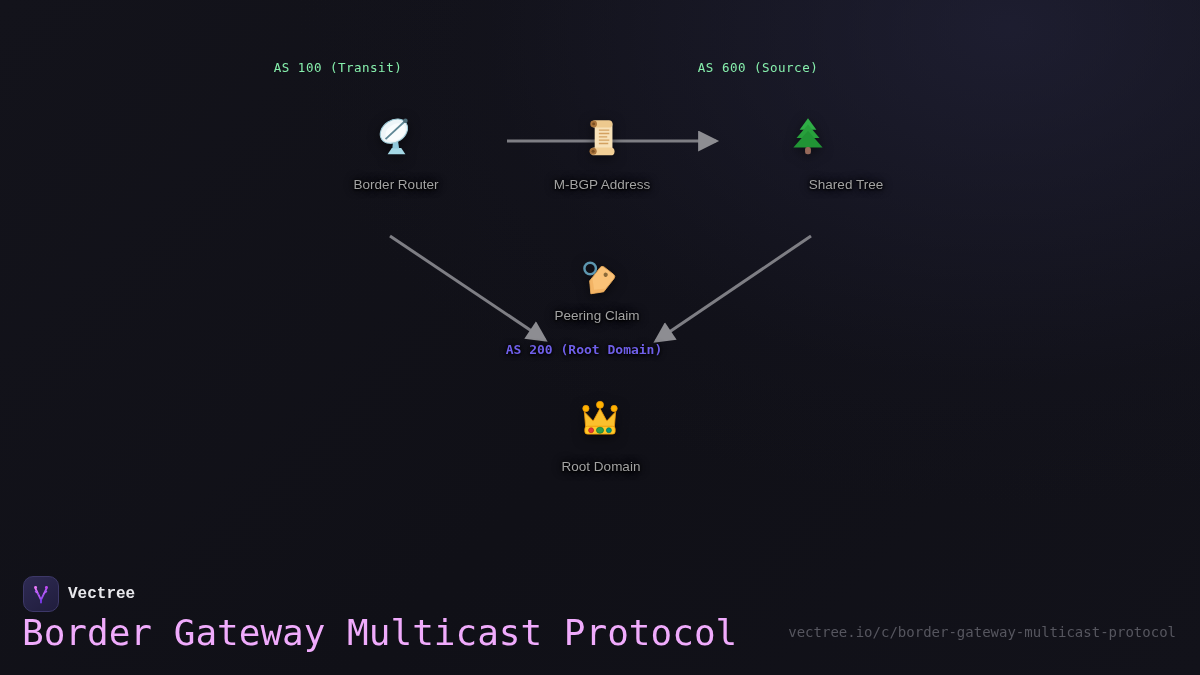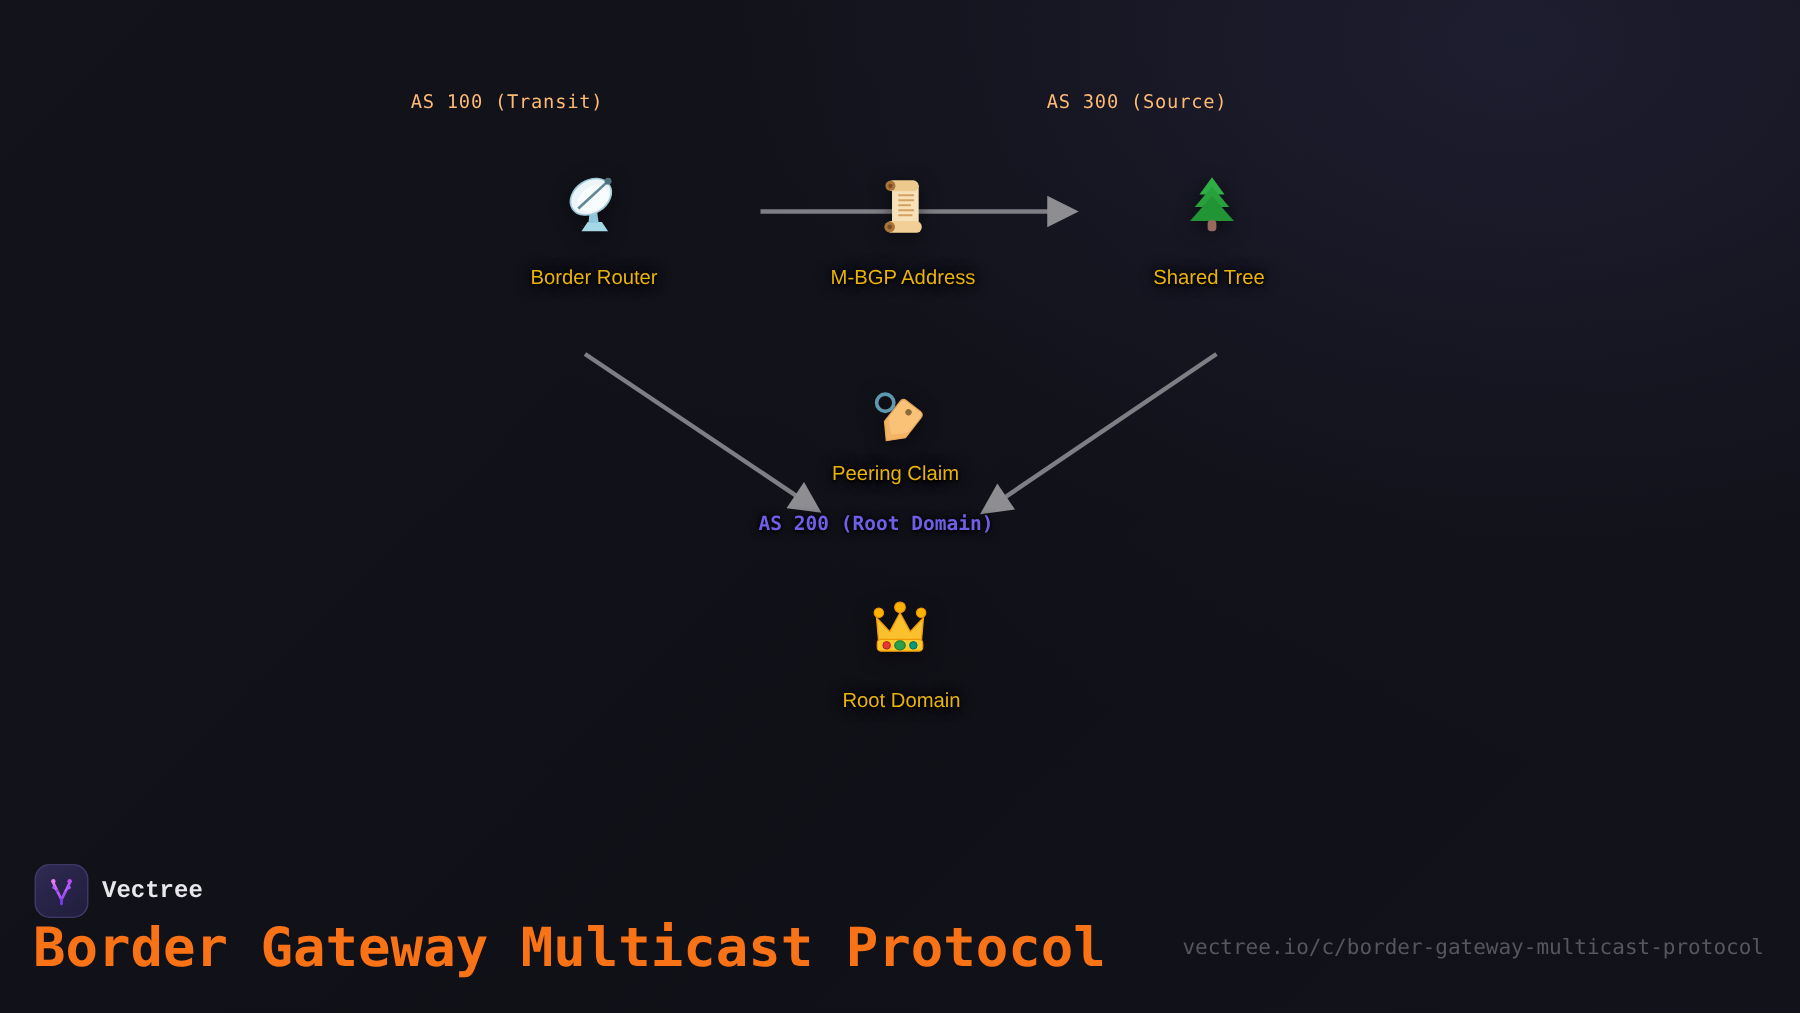--- a/index.html
+++ b/index.html
@@ -9,59 +9,59 @@
     overflow: hidden;
     background:
       radial-gradient(950px 640px at 84% 4%, rgba(40, 40, 68, 0.55), rgba(24, 24, 40, 0.15) 55%, transparent 75%),
       linear-gradient(135deg, #13131b 0%, #101017 55%, #12121a 100%);
     background-color: #101016;
     font-family: "DejaVu Sans Mono", monospace;
   }
   .arrows { position: absolute; left: 0; top: 0; z-index: 1; }
   .as-label {
     position: absolute; transform: translateX(-50%);
-    font-size: 12.5px; letter-spacing: 0.5px; color: #fdba74;
+    font-size: 12.5px; letter-spacing: 0.5px; color: #86efac;
     white-space: nowrap; z-index: 1;
   }
   .as-root {
     position: absolute; transform: translateX(-50%);
     font-size: 13px; font-weight: bold; color: #6f5fe8;
     white-space: nowrap; z-index: 3;
     text-shadow: 0 0 6px #000, 0 1px 3px #000;
     margin-left: 20px;
   }
   .node-icon {
     position: absolute; transform: translateX(-50%);
     width: 46px; height: 46px; z-index: 2;
     filter: drop-shadow(0 3px 6px rgba(0,0,0,0.5));
   }
   .node-icon svg { width: 100%; height: 100%; display: block; }
   .node-label {
     position: absolute; transform: translateX(-50%);
     font-family: "Liberation Sans", sans-serif;
-    font-size: 13.5px; color: #eab308; white-space: nowrap; z-index: 3;
+    font-size: 13.5px; color: #a3a3a3; white-space: nowrap; z-index: 3;
     text-shadow: 0 0 5px #000, 0 0 10px rgba(0,0,0,0.9), 0 1px 2px #000;
   }
   .logo-badge {
     position: absolute; left: 23px; top: 576px;
     width: 36px; height: 36px; border-radius: 10px;
     background: linear-gradient(145deg, #2e2a52, #201d3d);
     border: 1px solid #3d3868;
     display: flex; align-items: center; justify-content: center;
     z-index: 2;
   }
   .logo-badge svg { width: 28px; height: 28px; }
   .brand-name {
     position: absolute; left: 68px; top: 585px;
     font-size: 16px; font-weight: bold; color: #e8e8ec; z-index: 2; font-family: Liberation Mono, monospace;
   }
   .footer-title {
     position: absolute; left: 22px; top: 612px;
-    font-size: 36px; font-weight: bold; line-height: 1.15;
-    color: #f97316; white-space: nowrap; z-index: 2;
+    font-size: 36px; font-weight: normal; line-height: 1.15;
+    color: #f0abfc; white-space: nowrap; z-index: 2;
   }
   .footer-url {
     position: absolute; right: 24px; top: 624px;
     font-size: 14px; color: #56565f; white-space: nowrap; z-index: 2; margin-left: 10px;
   }
 </style>
 </head>
 <body>
 
 <svg class="arrows" width="1200" height="675" viewBox="0 0 1200 675">
@@ -69,21 +69,21 @@
     <marker id="ah" viewBox="0 0 10 10" refX="8.5" refY="5" markerWidth="8.5" markerHeight="7" orient="auto-start-reverse">
       <path d="M0,0 L10,5 L0,10 Z" fill="#8d8d92"></path>
     </marker>
   </defs>
   <line x1="507" y1="141" x2="716" y2="141" stroke="#7e7e84" stroke-width="3" marker-end="url(#ah)"></line>
   <line x1="390" y1="236" x2="545" y2="340" stroke="#7e7e84" stroke-width="3" marker-end="url(#ah)"></line>
   <line x1="811" y1="236" x2="656" y2="341" stroke="#7e7e84" stroke-width="3" marker-end="url(#ah)"></line>
 </svg>
 
 <div class="as-label" style="left:338px; top:60px;">AS 100 (Transit)</div>
-<div class="as-label" style="left:758px; top:60px;">AS 300 (Source)</div>
+<div class="as-label" style="left:758px; top:60px;">AS 600 (Source)</div>
 
 <div class="node-icon" style="left:396px; top:115px;">
   <svg viewBox="0 0 44 44">
     <path d="M14 37.5 L31 37.5 L27 31.5 L18 31.5 Z" fill="#a5d8e6"></path>
     <path d="M18.5 32 L25 32 L23.5 22 L19.5 22 Z" fill="#8fc8dc"></path>
     <ellipse cx="20" cy="15.5" rx="14" ry="10.5" transform="rotate(-33 20 15.5)" fill="#edf5f8" stroke="#9cc9d6" stroke-width="1"></ellipse>
     <ellipse cx="21.5" cy="16.5" rx="10.5" ry="7.5" transform="rotate(-33 21.5 16.5)" fill="#ffffff" opacity="0.65"></ellipse>
     <line x1="12" y1="23" x2="31" y2="5.5" stroke="#5f8795" stroke-width="1.7"></line>
     <circle cx="31" cy="5.5" r="2.2" fill="#4f6e7a"></circle>
   </svg>
@@ -105,21 +105,21 @@
 <div class="node-label" style="left:602px; top:177px;">M-BGP Address</div>
 
 <div class="node-icon" style="left:808px; top:115px;">
   <svg viewBox="0 0 44 44">
     <path d="M22 3 L30 14 L14 14 Z" fill="#2fae46"></path>
     <path d="M22 9 L33 22 L11 22 Z" fill="#28a03c"></path>
     <path d="M22 15 L36 31 L8 31 Z" fill="#219435"></path>
     <rect x="19.2" y="30.5" width="5.6" height="7" rx="2.2" fill="#96695a"></rect>
   </svg>
 </div>
-<div class="node-label" style="left:806px; top:177px;text-align:right;">Shared Tree</div>
+<div class="node-label" style="left:846px; top:177px;text-align:right;">Shared Tree</div>
 
 <div class="node-icon" style="left:598px; top:257px;">
   <svg viewBox="0 0 44 44">
     <g transform="rotate(38 22 24)">
       <path d="M15 12 Q15 9 18 9 L29 9 Q32 9 32 12 L32 28 L23.5 37 L15 28 Z" fill="#fac277" stroke="#e0a355" stroke-width="0.8"></path>
       <path d="M32 24 L32 28 L23.5 37 L15 28 L15 24 L23.5 32 Z" fill="#f0ae5e" opacity="0.7"></path>
       <circle cx="23.5" cy="14" r="2" fill="#8a6a3a"></circle>
     </g>
     <circle cx="14.5" cy="11" r="5.5" fill="none" stroke="#5d97b0" stroke-width="2.3"></circle>
   </svg>

